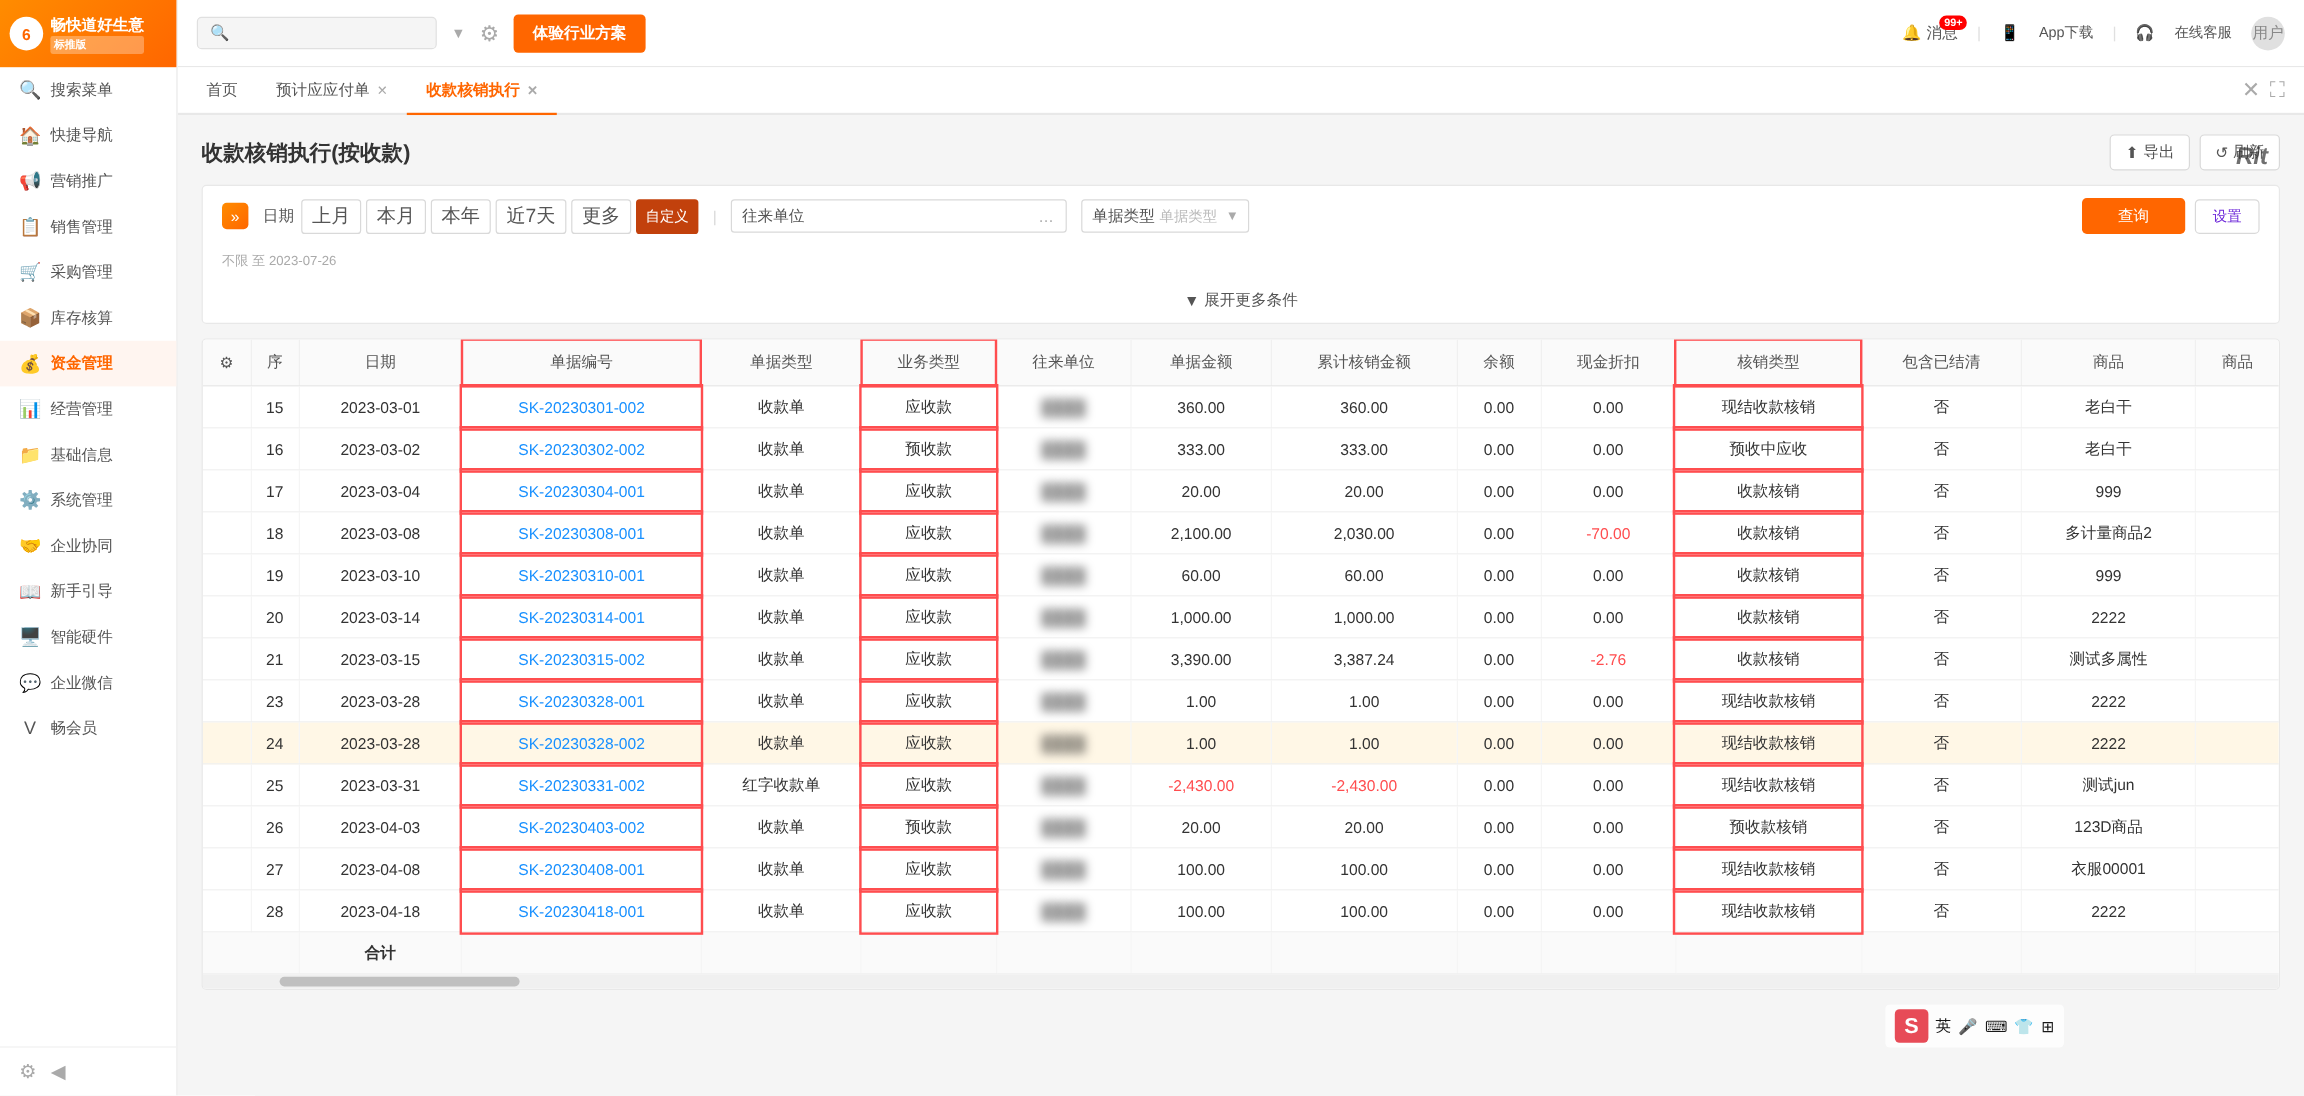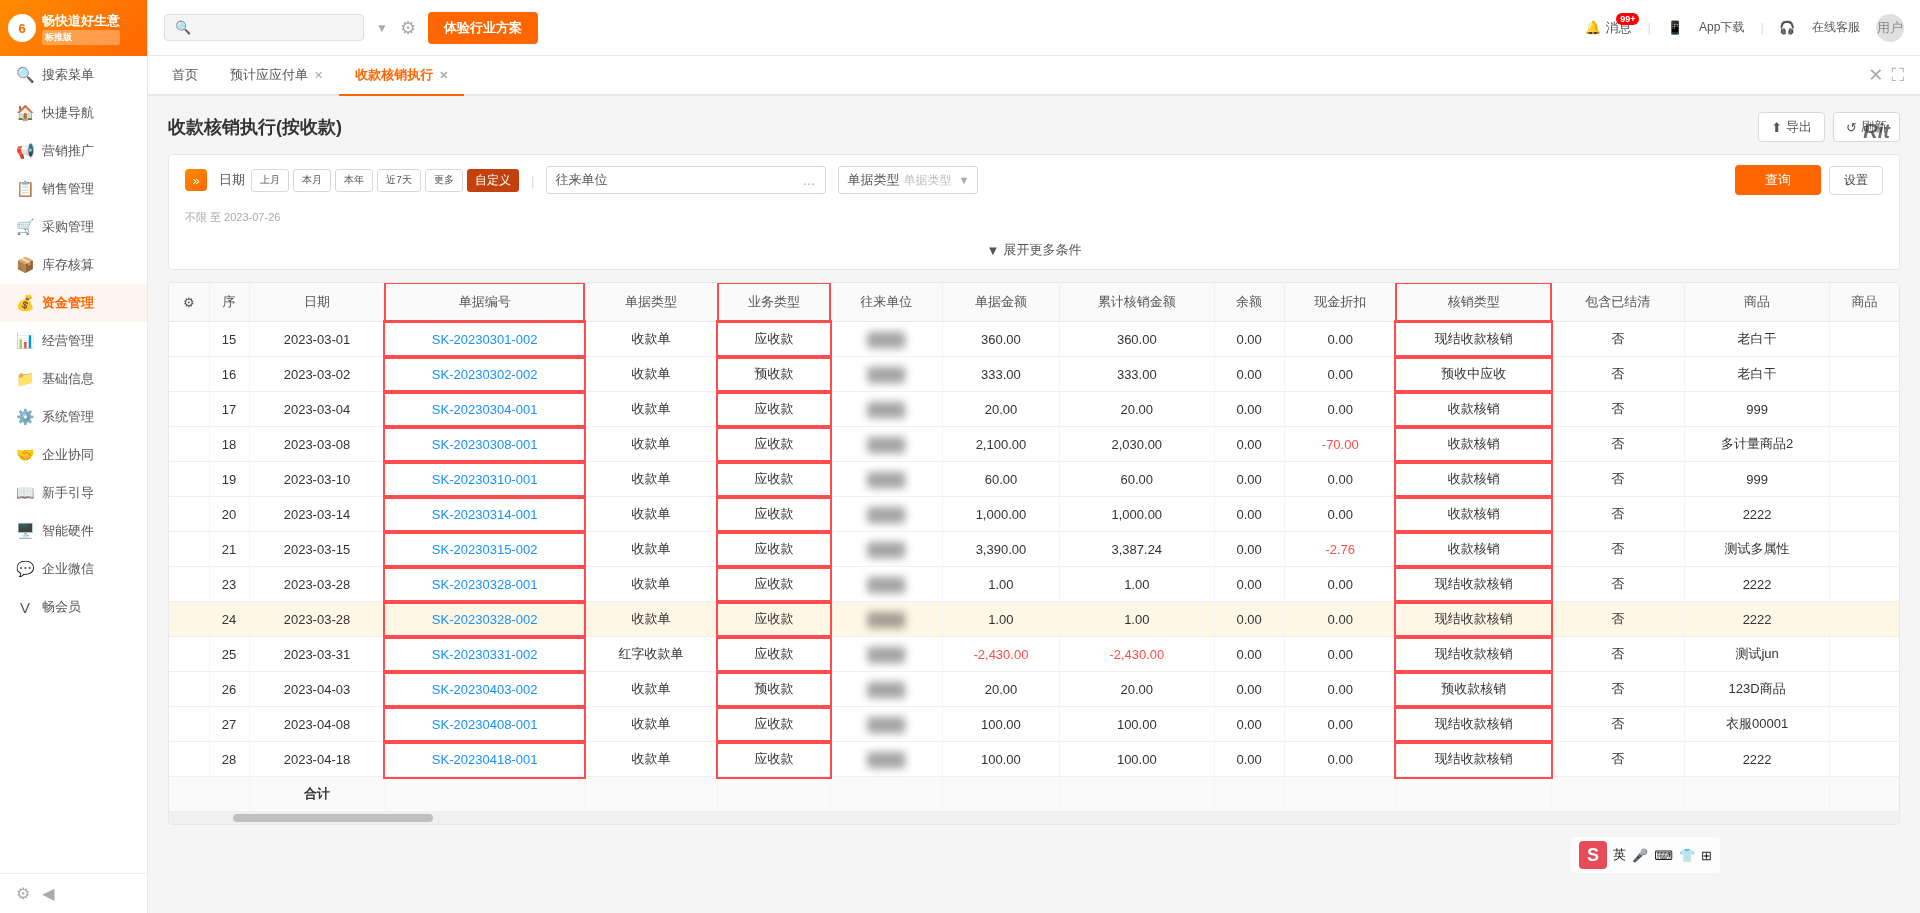--- a/index.html
+++ b/index.html
@@ -202,23 +202,22 @@
     }
     .filter-group { display: flex; align-items: center; gap: 6px; }
     .filter-label { color: #555; white-space: nowrap; }
     .filter-date-btns { display: flex; gap: 4px; }
     .filter-date-btn {
       padding: 3px 8px;
       border: 1px solid #d9d9d9;
       background: #fff;
       border-radius: 3px;
       cursor: pointer;
-      font-size: 10px;
+      font-size: 16px;
       color: #555;
-      font-family: Liberation Mono, monospace;
     }
     .filter-date-custom {
       background: #c2410c;
       color: #fff;
       border: none;
       border-radius: 3px;
       padding: 3px 8px;
       font-size: 12px;
       cursor: pointer;
     }
@@ -251,21 +250,21 @@
       color: #555; font-size: 12px;
     }
     .filter-select .arrow { color: #aaa; font-size: 11px; }
 
     .btn-query {
       background: #ff6600; color: #fff;
       border: none; border-radius: 4px;
       padding: 6px 30px; cursor: pointer; font-size: 13px;
     }
     .btn-set {
-      background: #fff; color: #404040;
+      background: #fff; color: #6d28d9;
       border: 1px solid #d9d9d9; border-radius: 4px;
       padding: 5px 14px; cursor: pointer; font-size: 12px;
     }
 
     .filter-more {
       width: 100%;
       text-align: center;
       color: #555;
       font-size: 12px;
       cursor: pointer;

